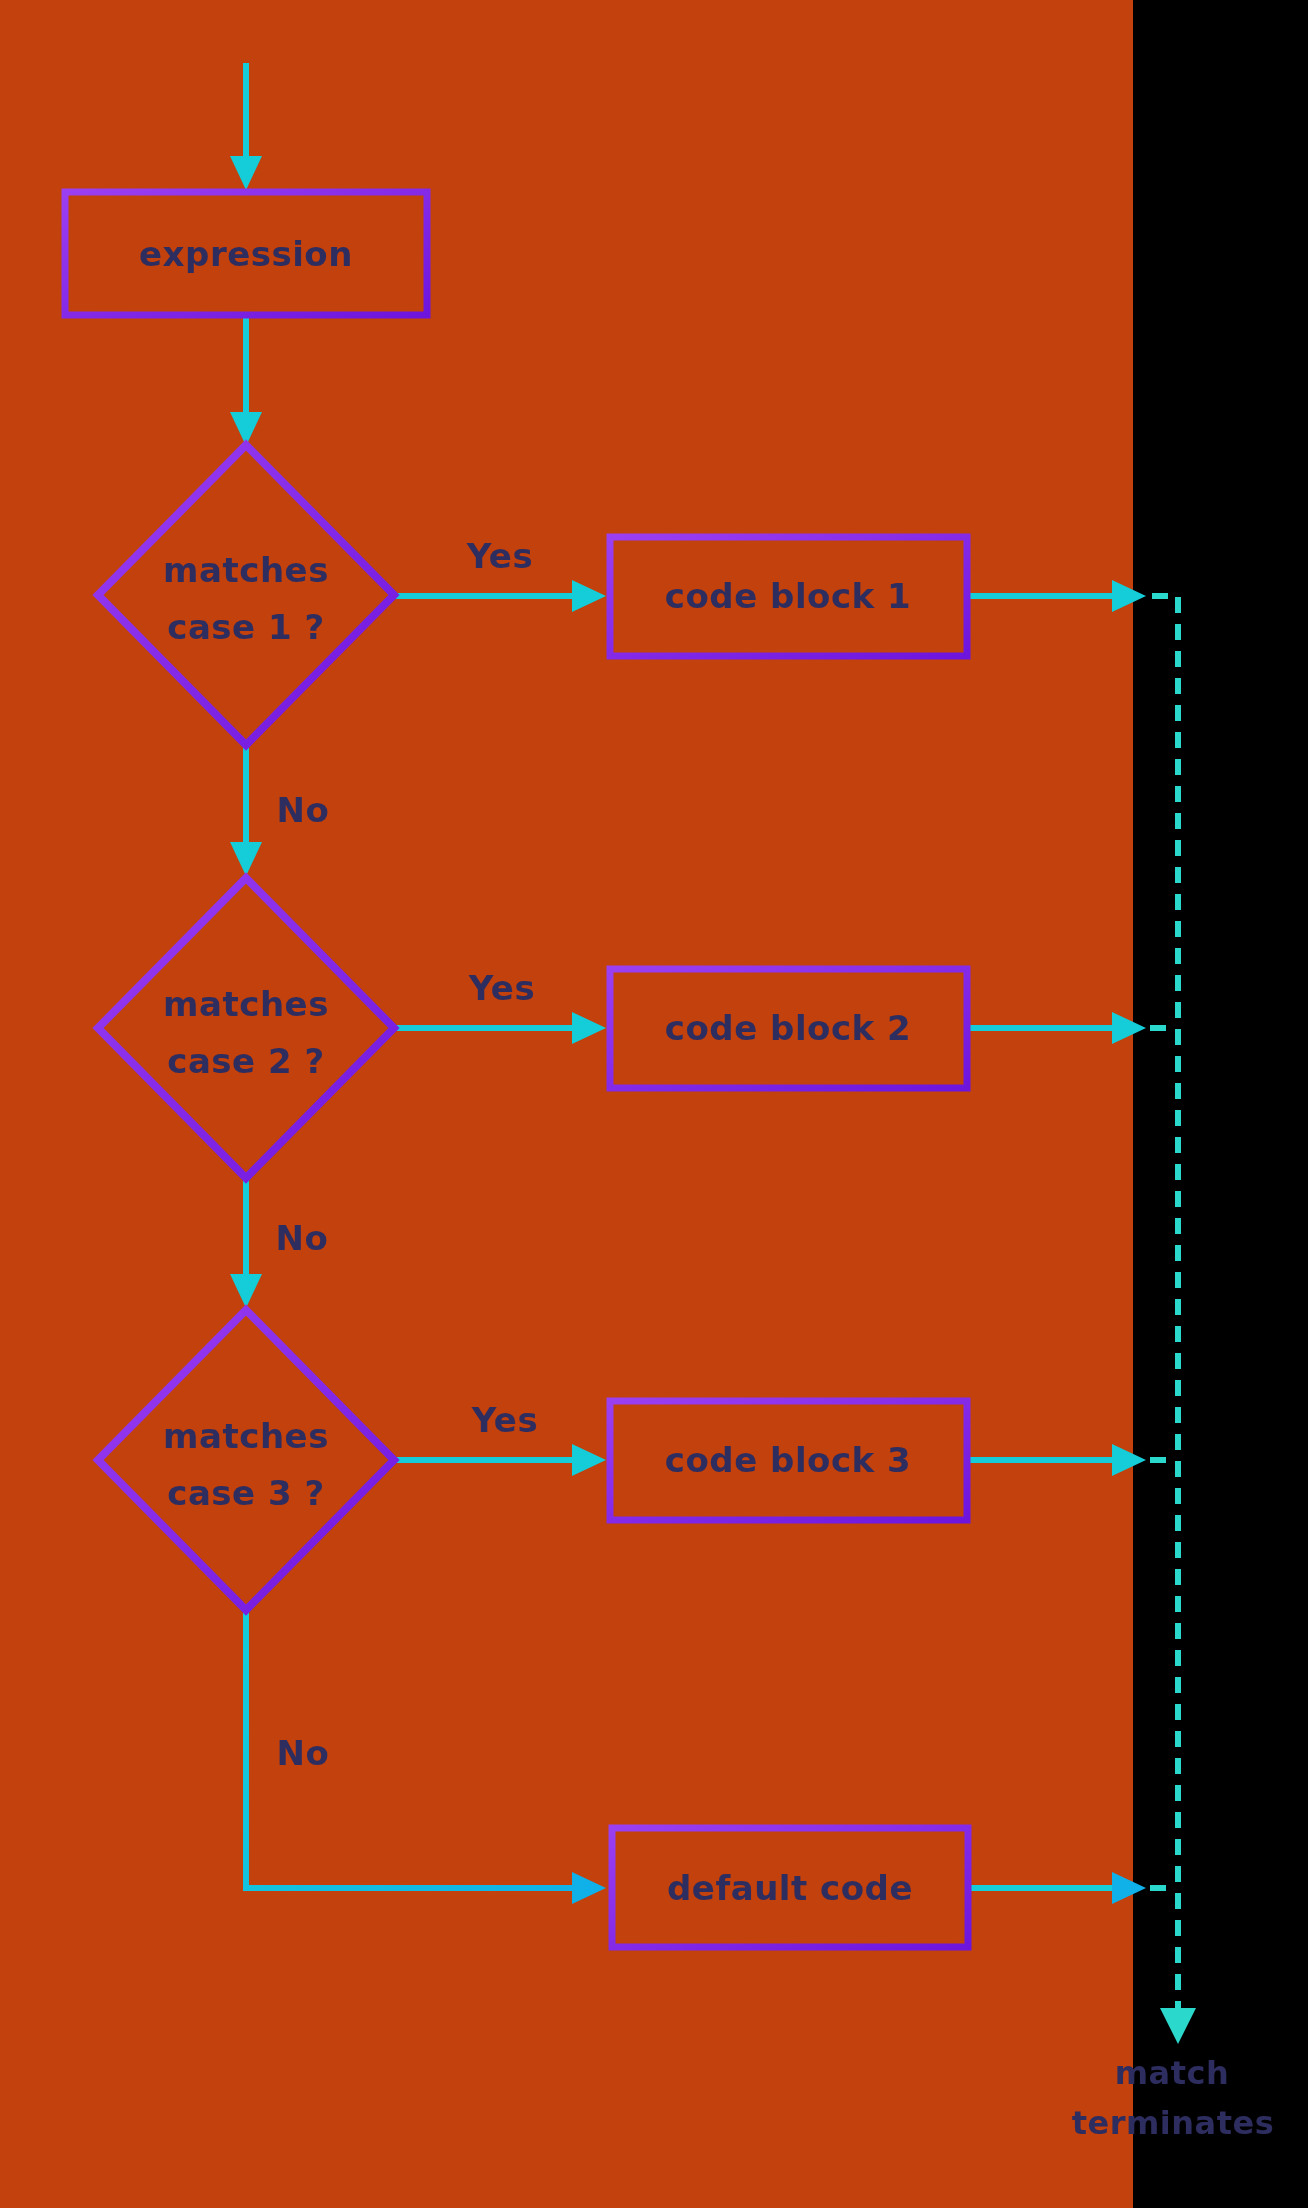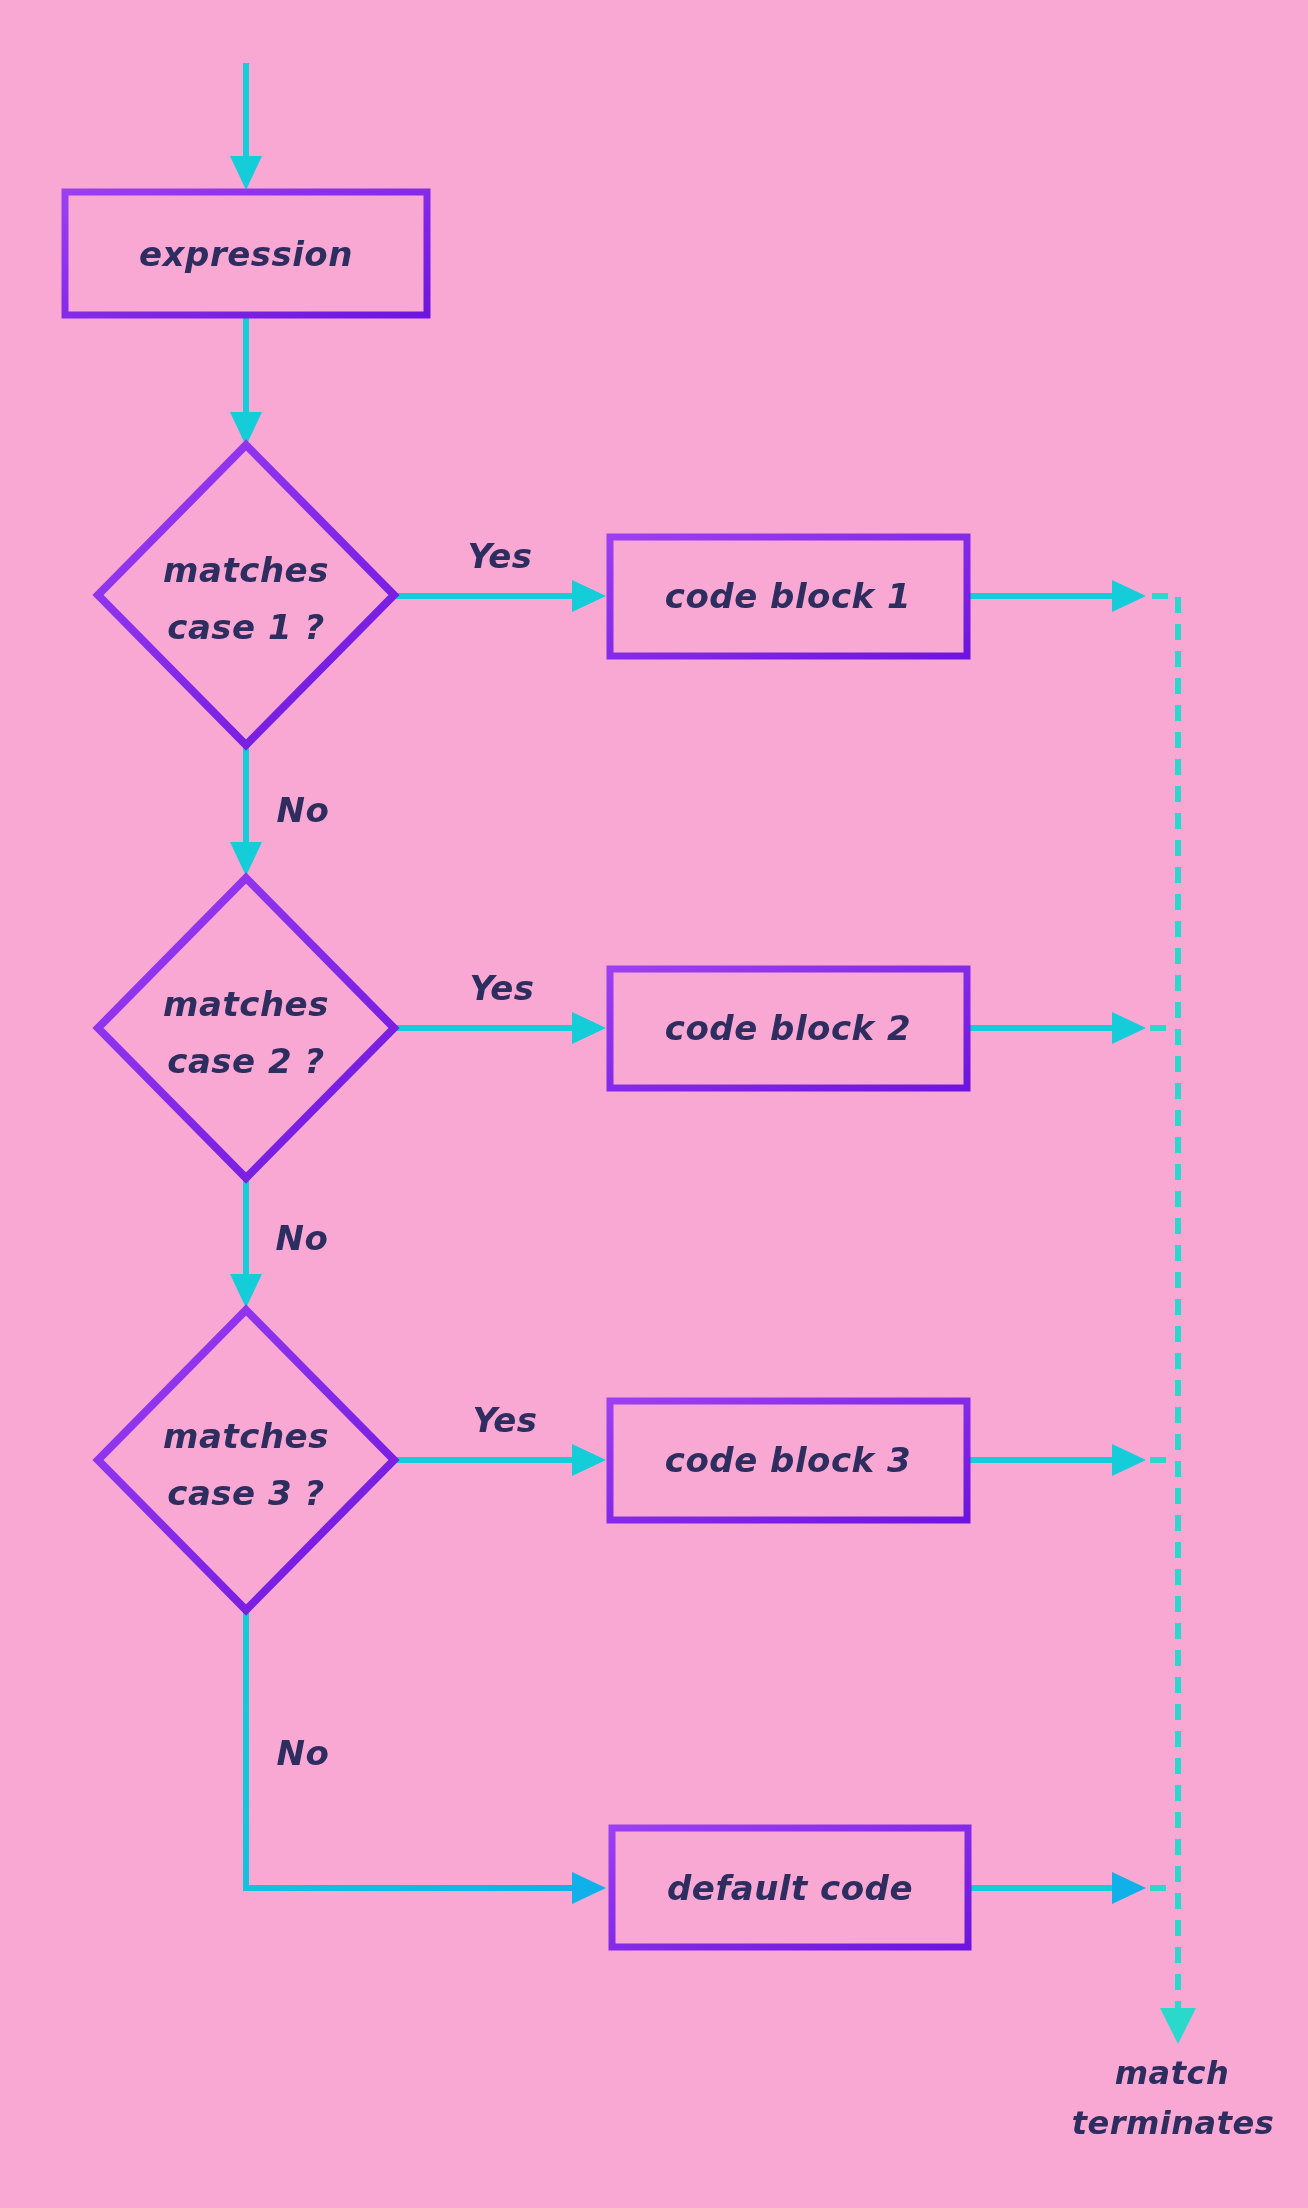--- a/index.html
+++ b/index.html
@@ -5,24 +5,23 @@
   html, body {
     margin: 0;
     padding: 0;
     background: #000000;
     width: 1308px;
     height: 2208px;
     overflow: hidden;
   }
   .stage {
     position: relative;
-    width: 1308px;
+    width: 1133px;
     height: 2208px;
-    background: #f9a8d4;
-    font-style: italic;
+    background: #c2410c;
   }
   svg { display: block; }
   text {
     font-family: "DejaVu Sans", "Liberation Sans", sans-serif;
     font-weight: 600;
     letter-spacing: 0.5px;
   }
   .node-label  { font-size: 34px; }
   .edge-label  { font-size: 34px; }
   .term-label  { font-size: 32px; }

